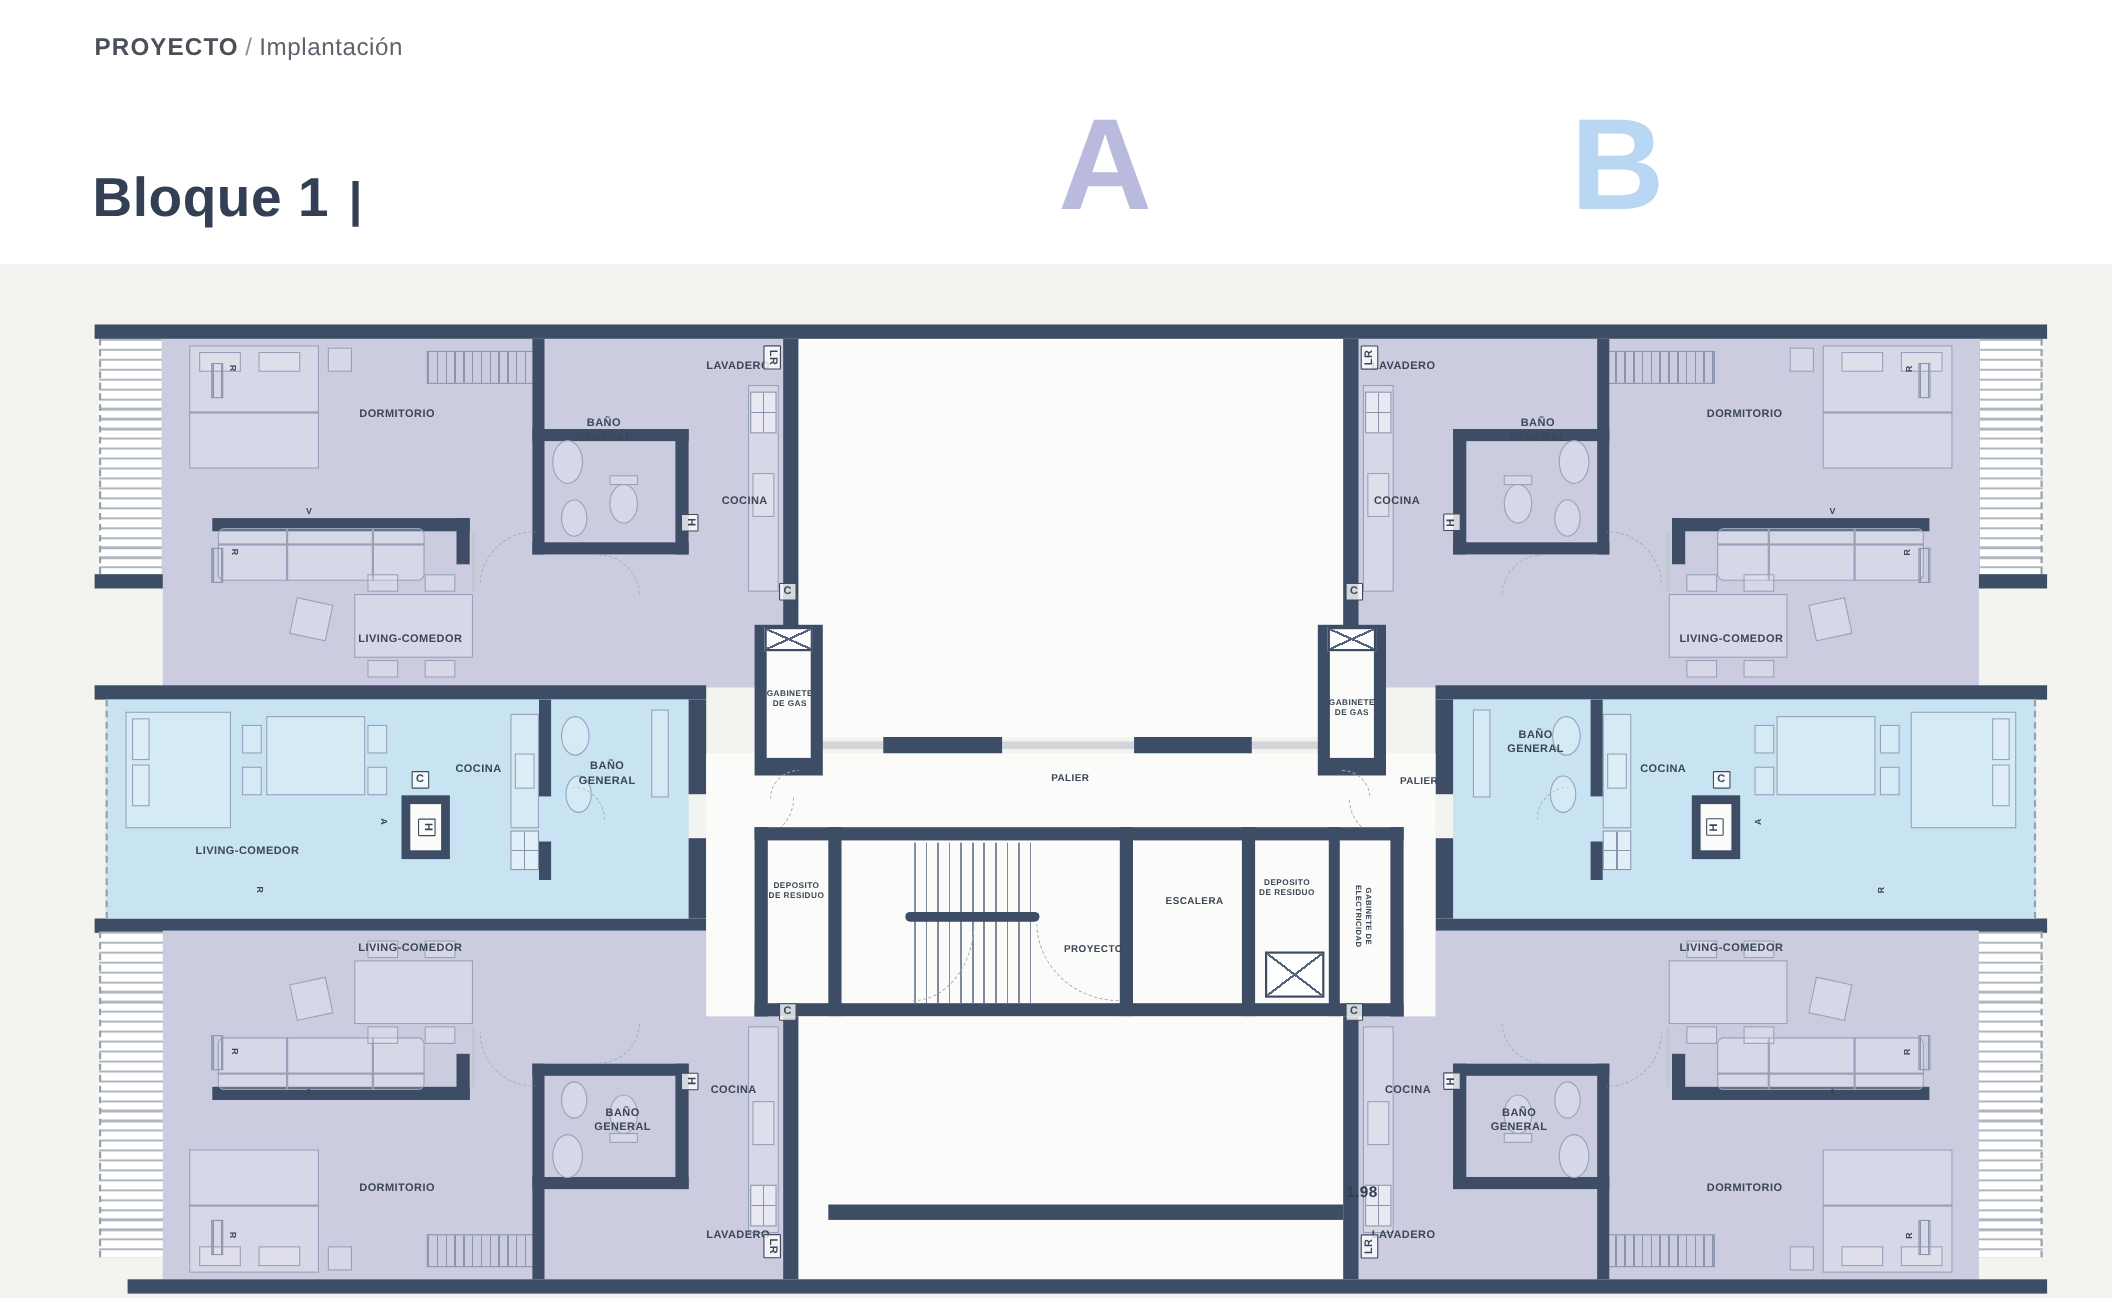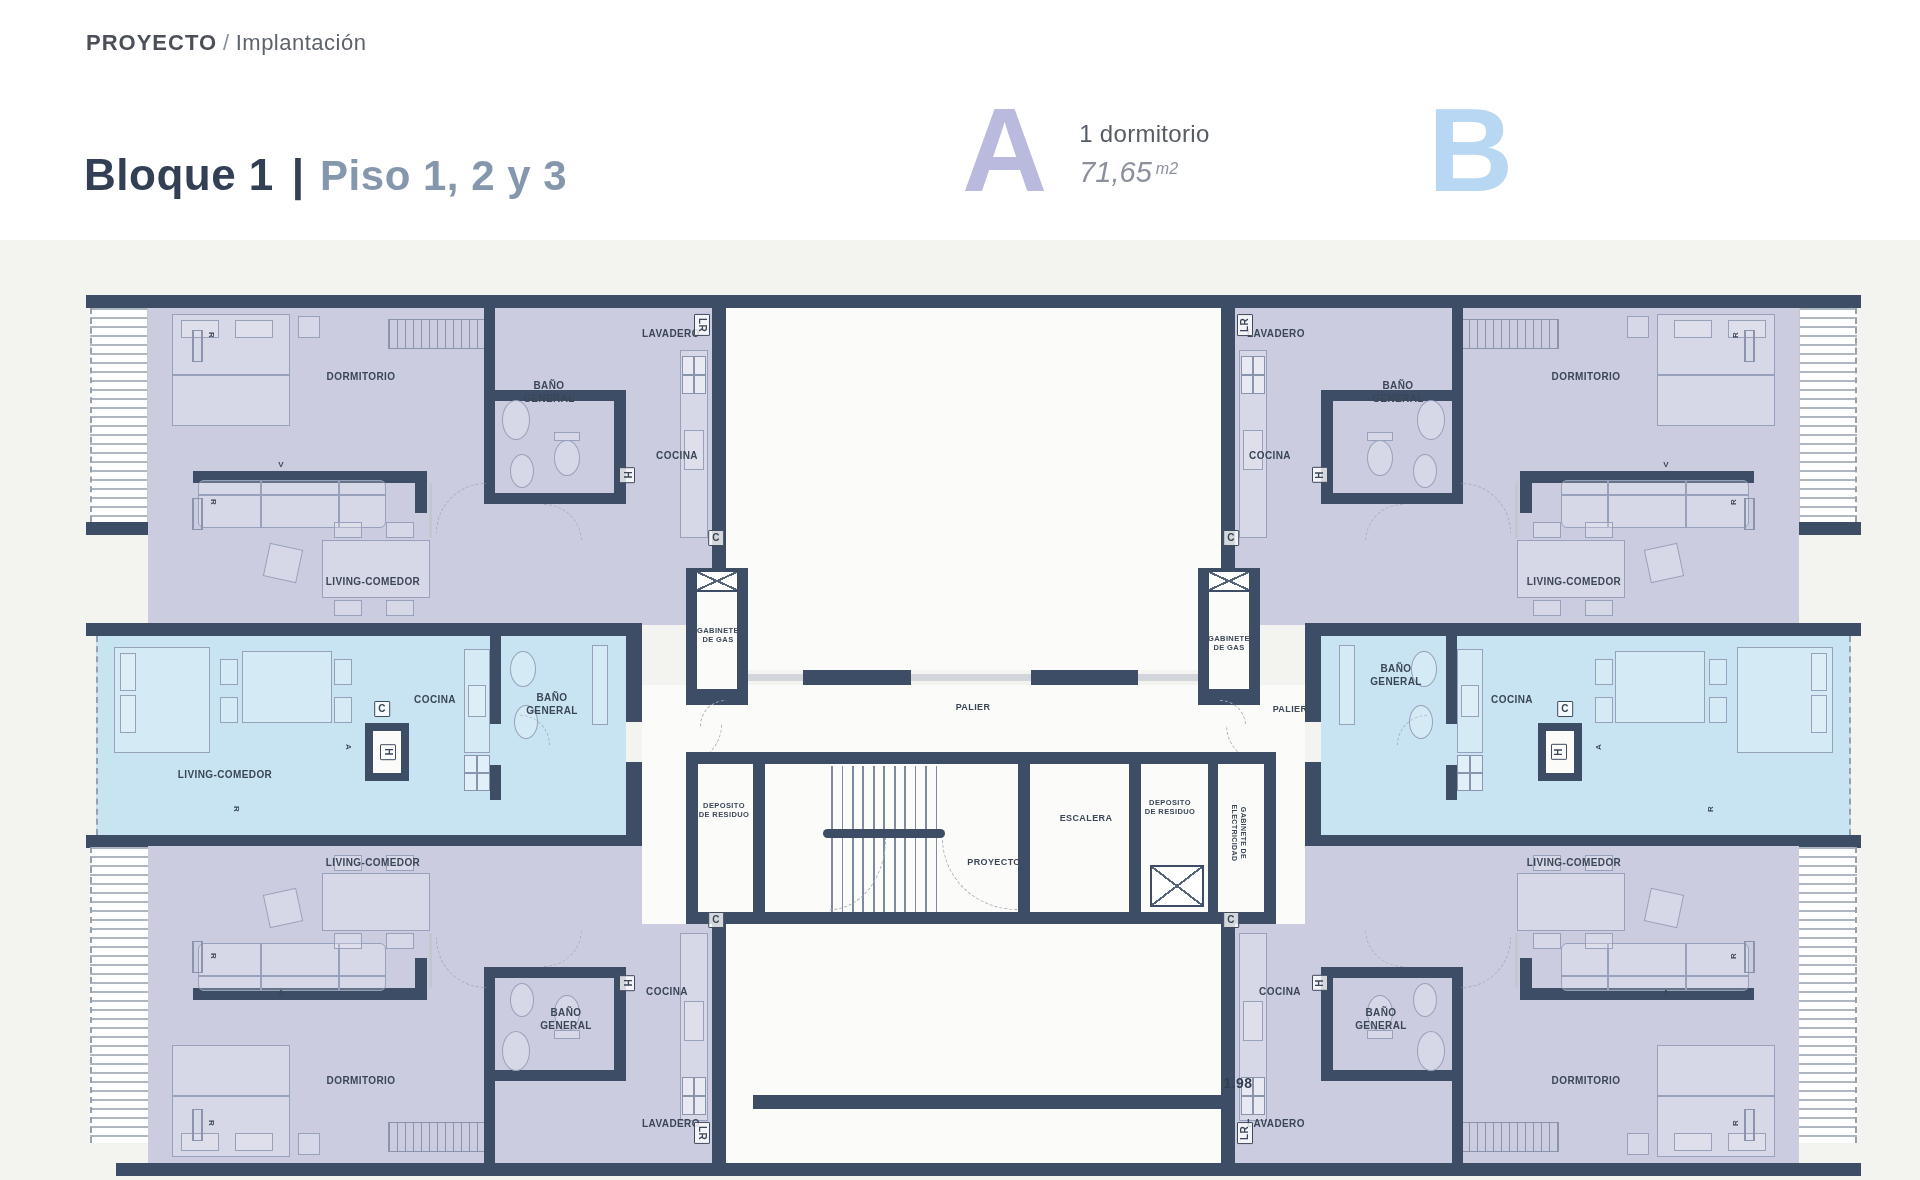--- a/index.html
+++ b/index.html
@@ -8,21 +8,21 @@
     background:#ffffff;
     font-family:"Liberation Sans", sans-serif;
     -webkit-font-smoothing:antialiased;
   }
   
   .content-bg{position:absolute;left:0;top:240px;width:1920px;height:940px;background:#f3f3f0;}
   .crumbs{position:absolute;left:86px;top:30px;font-size:22px;letter-spacing:.5px;color:#5d636d;}
   .crumbs .b{font-weight:700;color:#4a4f58;letter-spacing:1px;}
   .crumbs .sep{color:#8a909a;margin:0 6px;font-weight:400;}
   .title-row{position:absolute;left:84px;top:150px;display:flex;align-items:baseline;}
-  .block-title{font-size:44px;font-weight:800;color:#333f54;letter-spacing:.5px;}
+  .block-title{font-size:50px;font-weight:800;color:#333f54;letter-spacing:.5px;}
   .title-divider{font-size:44px;font-weight:700;color:#333f54;margin:0 16px 0 18px;}
   .floors{font-size:42px;font-weight:700;color:#8497ad;letter-spacing:.5px;}
   .legend-item{position:absolute;top:98px;display:flex;align-items:flex-start;}
   .legend-a{left:962px;}
   .legend-b{left:1428px;}
   .legend-letter{font-size:118px;line-height:104px;font-weight:700;}
   .legend-text{margin-left:32px;padding-top:22px;}
   .legend-name{font-size:24px;color:#565c66;letter-spacing:.3px;}
   .legend-area{font-size:29px;font-style:italic;color:#8b919c;margin-top:8px;}
   .legend-area .sup{font-size:16px;vertical-align:8px;margin-left:4px;}
@@ -78,29 +78,24 @@
 
 <div class="content-bg"></div>
 
 <div class="crumbs">
   <span class="b">PROYECTO</span><span class="sep">/</span><span>Implantación</span>
 </div>
 
 <div class="title-row">
   <span class="block-title">Bloque 1</span>
   <span class="title-divider">|</span>
-  <span class="floors">Piso 1, 2 y 3</span>
 </div>
 
 <div class="legend-item legend-a">
   <div class="legend-letter" style="color: rgb(185, 186, 221);">A</div>
-  <div class="legend-text">
-    <div class="legend-name">1 dormitorio</div>
-    <div class="legend-area"><span>71,65</span><span class="sup">m2</span></div>
-  </div>
 </div>
 
 <div class="legend-item legend-b">
   <div class="legend-letter" style="color: rgb(183, 215, 242);">B</div>
 </div>
 
 <div class="plan">
 
   <div class="wing">
 

